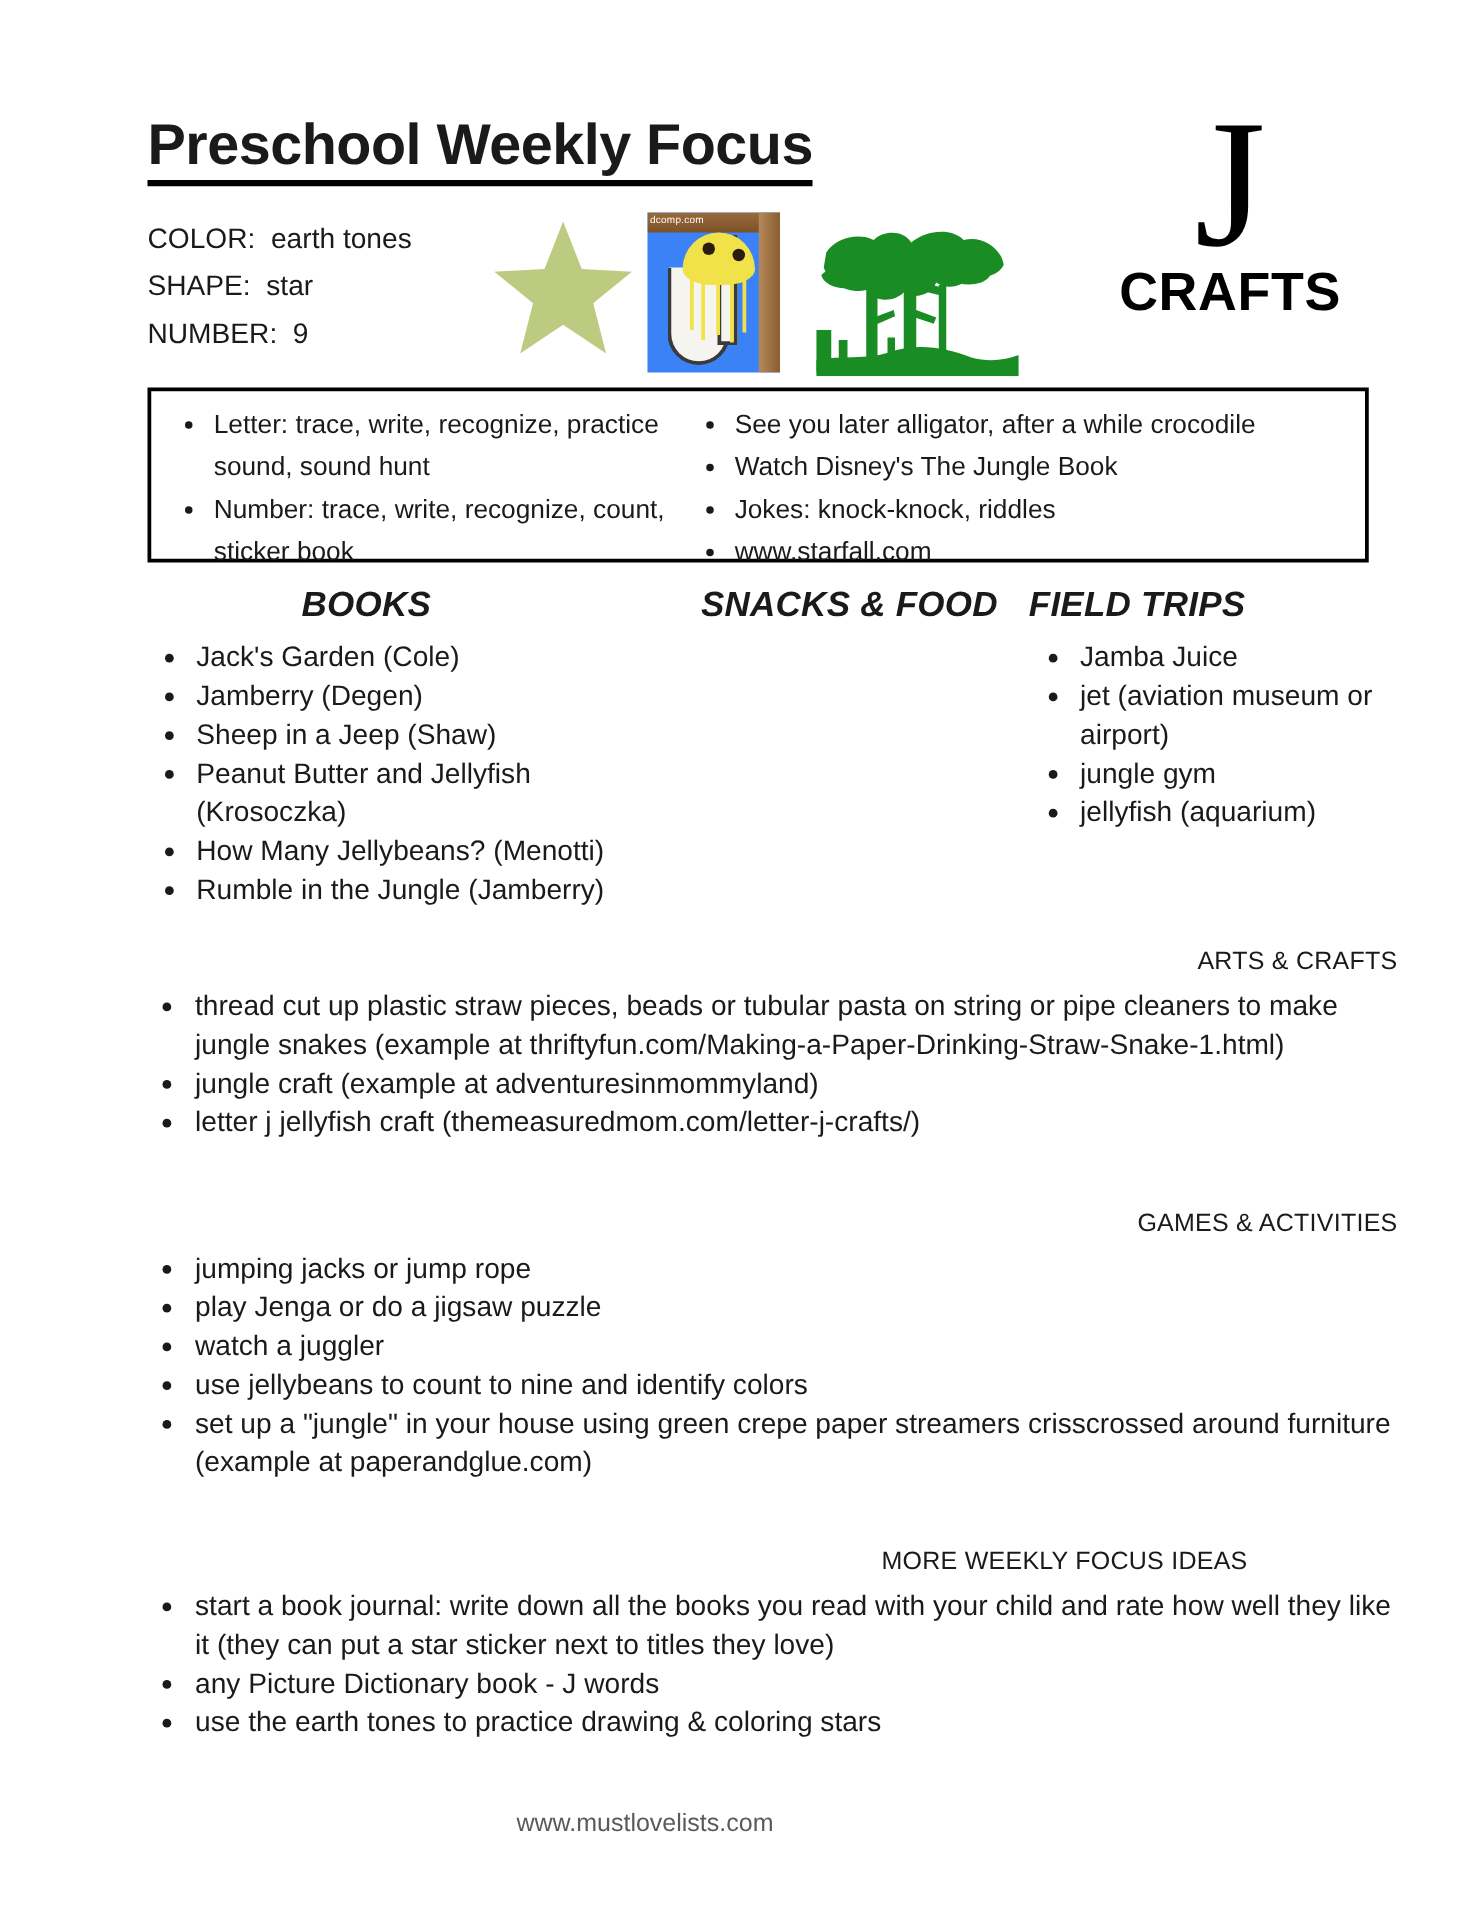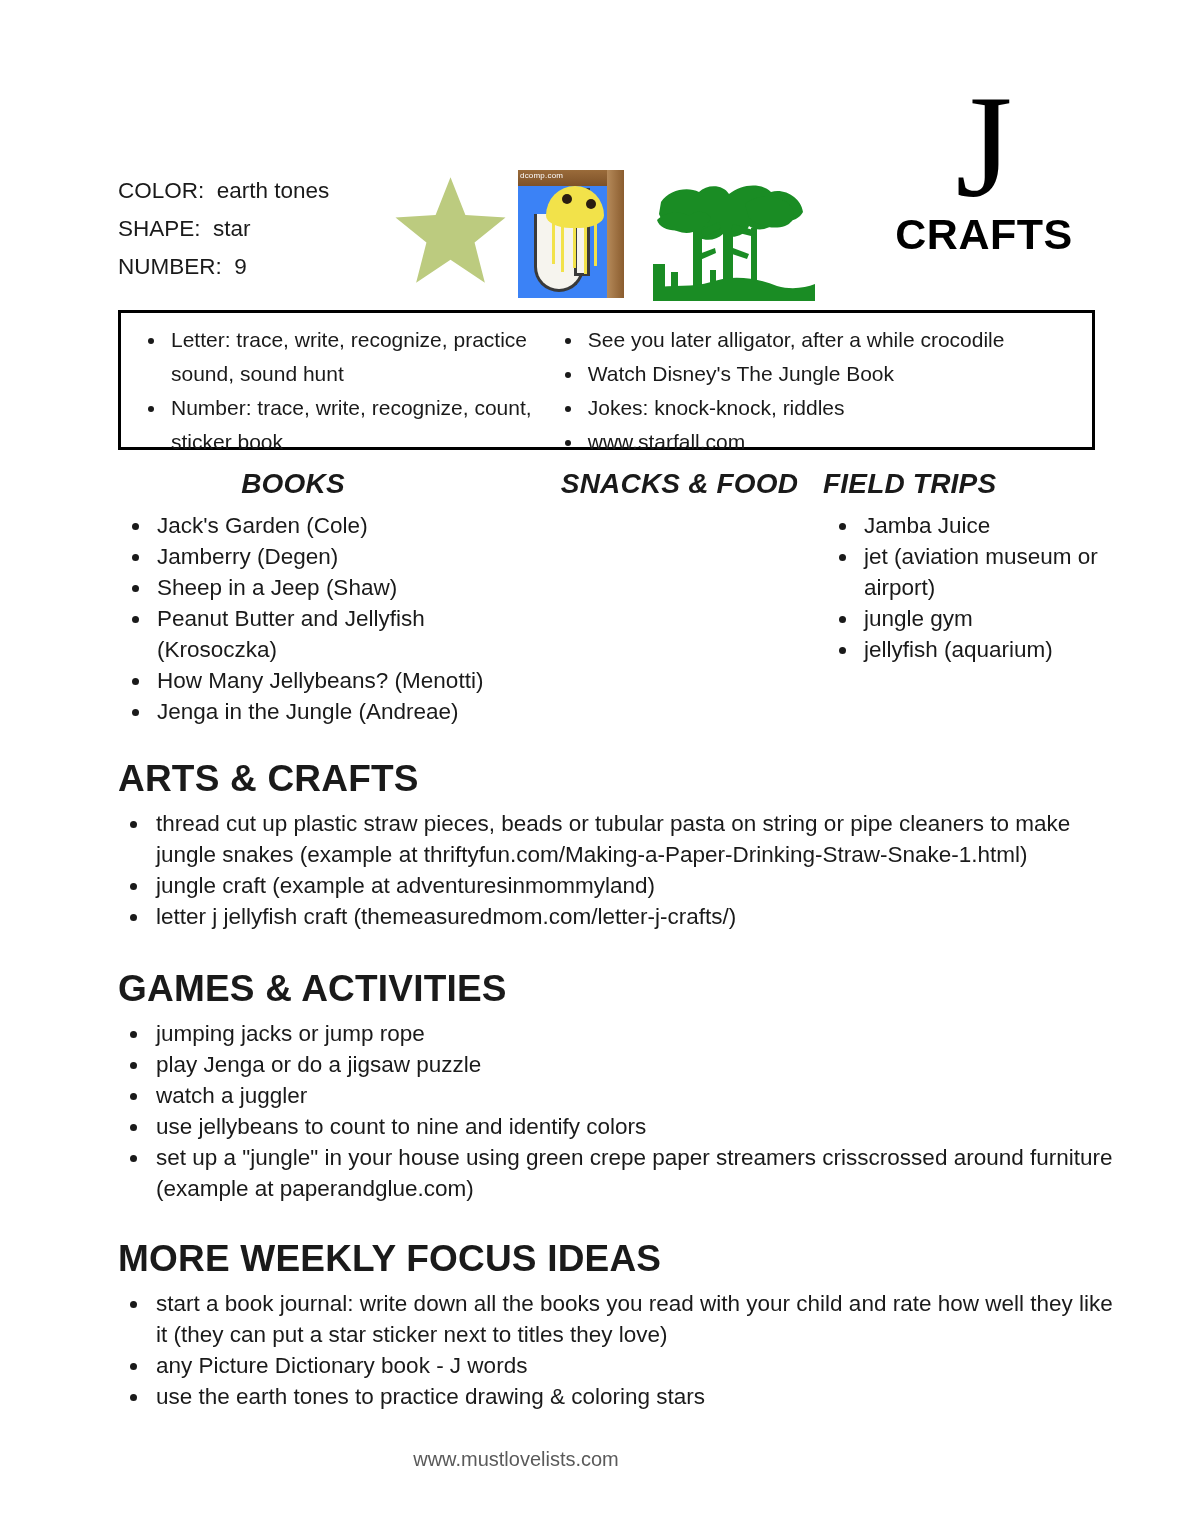--- a/index.html
+++ b/index.html
@@ -211,23 +211,23 @@
   .col-snacks .col-list { padding-left: 46px; }
   .col-trips .col-list { padding-left: 38px; }
 
   
   .section {
     position: absolute;
     left: 118px;
     width: 1000px;
   }
   .sec-head {
-    text-align: left;
-    font-size: 37px;
-    font-weight: bold;
+    text-align: right;
+    font-size: 20px;
+    font-weight: normal;
     margin: 0 0 8px 0;
     letter-spacing: 0.2px;
   }
   .sec-head.wide { padding-right: 120px; }
   .sec-list {
     margin: 0;
     padding-left: 32px;
     font-size: 22.5px;
     line-height: 31px;
   }
@@ -247,20 +247,23 @@
     color: #5a5a5a;
   }
 </style>
 </head>
 <body>
 
 <div class="page">
 
   <div class="header">
 
+    <div class="title-wrap">
+      <h1 class="page-title">Preschool Weekly Focus</h1>
+    </div>
 
     <div class="meta">
       <div class="meta-row">
         <span class="meta-label">COLOR:</span>
         &nbsp;<span class="meta-value">earth tones</span>
       </div>
       <div class="meta-row">
         <span class="meta-label">SHAPE:</span>
         &nbsp;<span class="meta-value">star</span>
       </div>
@@ -335,21 +338,21 @@
   <div class="three-cols">
 
     <div class="col-books">
       <h2 class="col-head books">BOOKS</h2>
       <ul class="col-list">
         <li>Jack's Garden (Cole)</li>
         <li>Jamberry (Degen)</li>
         <li>Sheep in a Jeep (Shaw)</li>
         <li>Peanut Butter and Jellyfish (Krosoczka)</li>
         <li>How Many Jellybeans? (Menotti)</li>
-        <li>Jenga in the Jungle (Andreae)</li>
+        <li>Rumble in the Jungle (Jamberry)</li>
       </ul>
     </div>
 
     <div class="col-snacks">
       <h2 class="col-head">SNACKS &amp; FOOD</h2>
     </div>
 
     <div class="col-trips">
       <h2 class="col-head trips">FIELD TRIPS</h2>
       <ul class="col-list">

